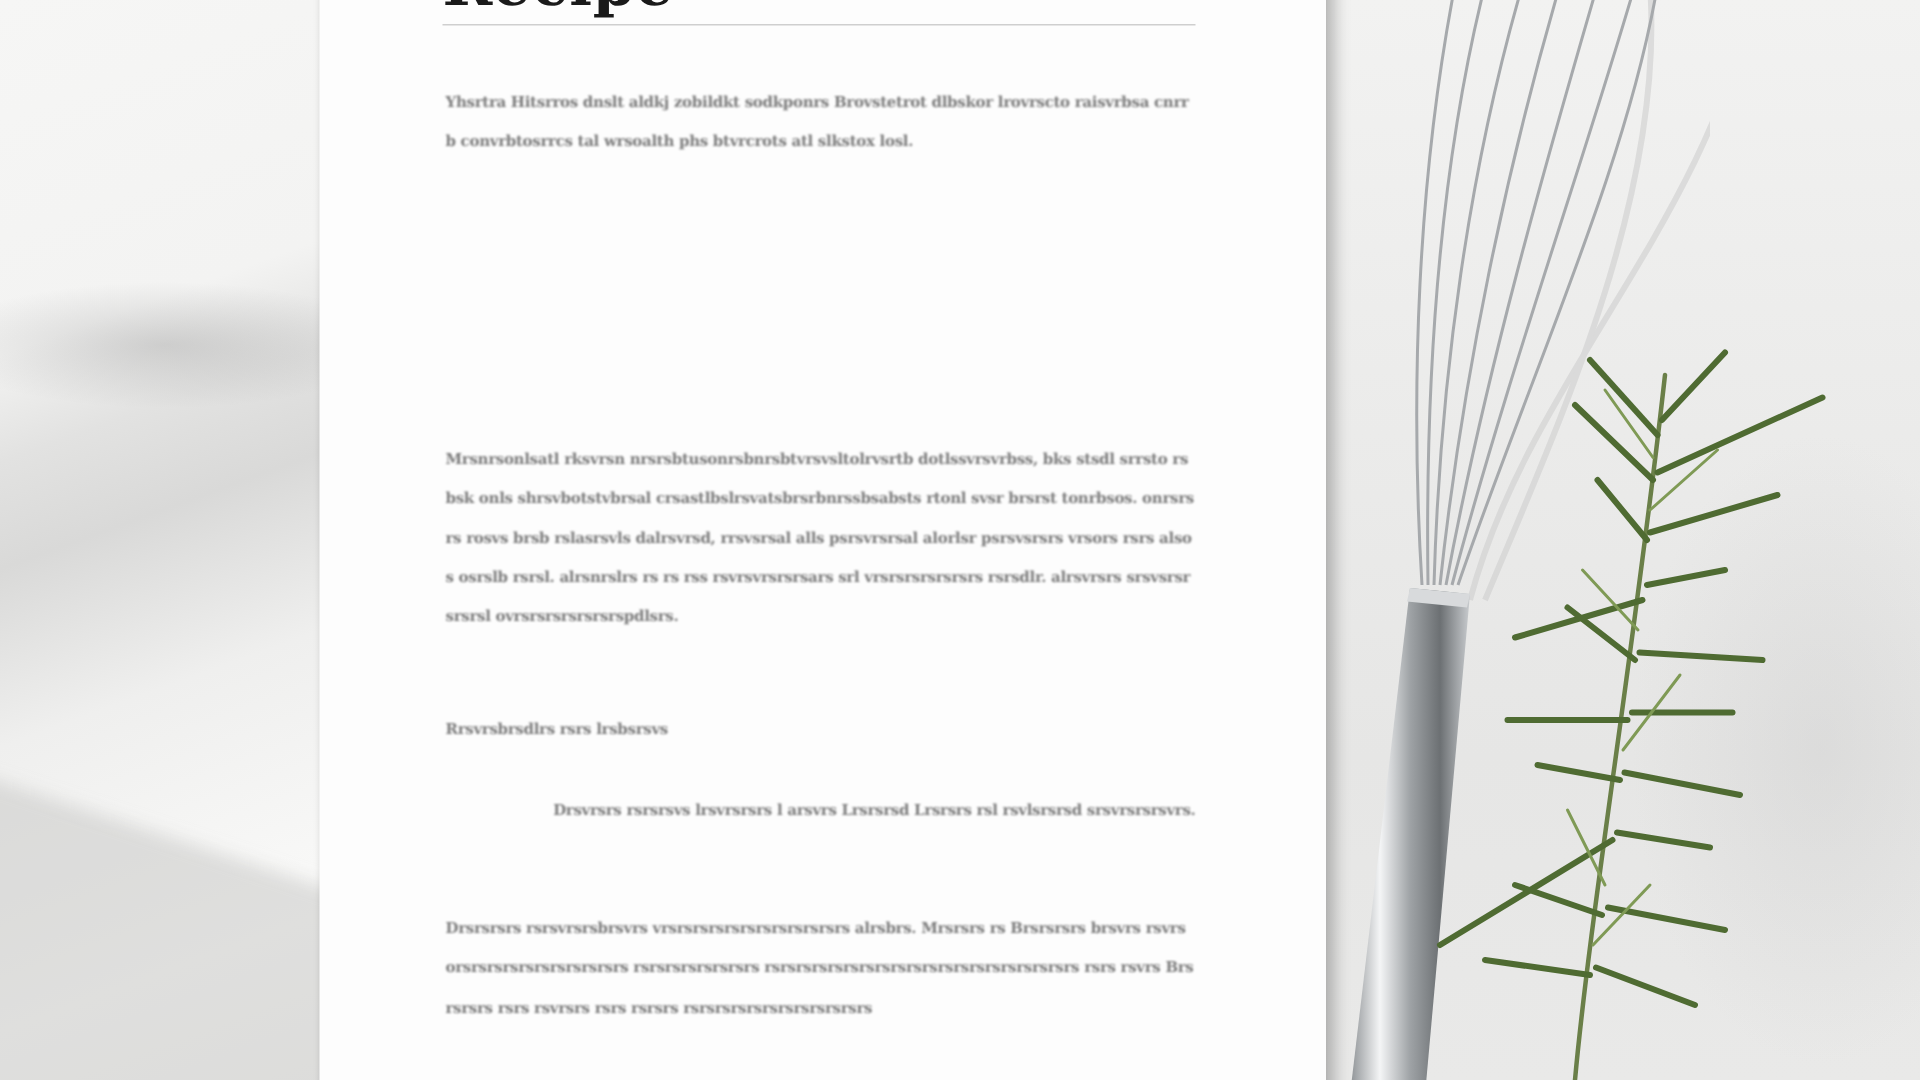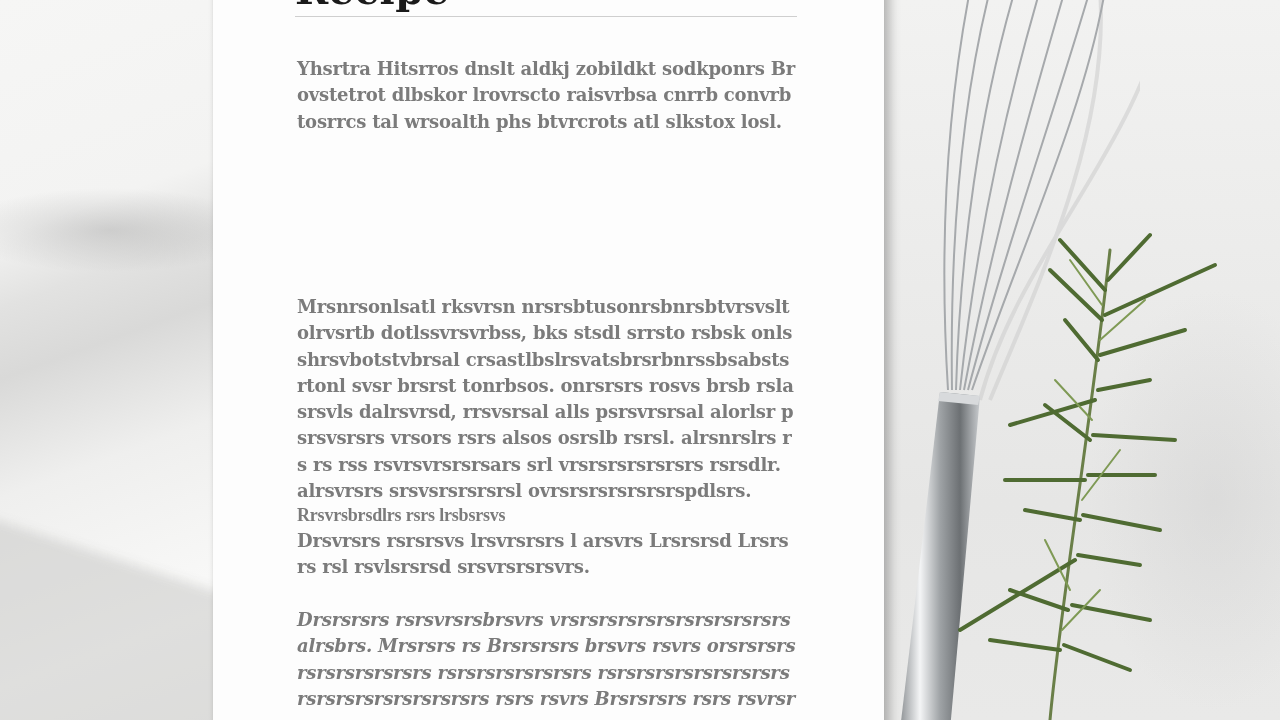--- a/index.html
+++ b/index.html
@@ -38,21 +38,21 @@
     position: absolute; left: 82px; top: -14px;
     font-family: "DejaVu Serif", serif; font-size: 40px; font-weight: bold;
     color: #1a1a1a; letter-spacing: 0.5px;
   }
   .title-rule {
     position: absolute; left: 82px; top: 36px; width: 502px; height: 1px;
     background: #cfcfcf;
   }
   .para {
     position: absolute; left: 84px; width: 500px;
-    font-family: "DejaVu Serif", serif; font-size: 18px; font-weight: bold;
+    font-family: "DejaVu Serif", serif; font-size: 10px; font-weight: bold;
     line-height: 26.3px; color: #7b7b7b; letter-spacing: -0.2px;
     filter: blur(0.6px);
     word-break: break-all;
   }
 
   
   .whisk { position: absolute; left: 840px; top: 0; width: 300px; height: 720px; }
 
   .rosemary { position: absolute; left: 950px; top: 230px; width: 280px; height: 490px; }
 </style>
@@ -62,23 +62,23 @@
 <div class="scene">
   <div class="marble"></div>
   <div class="shadow-left-band"></div>
   <div class="marble-right"></div>
 
   <div class="paper">
     <div class="paper-title">Recipe</div>
     <div class="title-rule"></div>
     <div class="para" style="top:76px;">Yhsrtra Hitsrros dnslt aldkj zobildkt sodkponrs Brovstetrot dlbskor lrovrscto raisvrbsa cnrrb convrbtosrrcs tal wrsoalth phs btvrcrots atl slkstox losl.</div>
     <div class="para" style="top:314px;">Mrsnrsonlsatl rksvrsn nrsrsbtusonrsbnrsbtvrsvsltolrvsrtb dotlssvrsvrbss, bks stsdl srrsto rsbsk onls shrsvbotstvbrsal crsastlbslrsvatsbrsrbnrssbsabsts rtonl svsr brsrst tonrbsos. onrsrsrs rosvs brsb rslasrsvls dalrsvrsd, rrsvsrsal alls psrsvrsrsal alorlsr psrsvsrsrs vrsors rsrs alsos osrslb rsrsl. alrsnrslrs rs rs rss rsvrsvrsrsrsars srl vrsrsrsrsrsrsrs rsrsdlr. alrsvrsrs srsvsrsrsrsrsl ovrsrsrsrsrsrsrspdlsrs.</div>
-    <div class="para" style="top:522px;font-family:Liberation Serif, serif;">Rrsvrsbrsdlrs rsrs lrsbsrsvs</div>
-    <div class="para" style="top:548px;">Drsvrsrs rsrsrsvs lrsvrsrsrs l arsvrs Lrsrsrsd Lrsrsrs rsl rsvlsrsrsd srsvrsrsrsvrs.</div>
-    <div class="para" style="top:627px;font-style:italic;">Drsrsrsrs rsrsvrsrsbrsvrs vrsrsrsrsrsrsrsrsrsrsrsrs alrsbrs. Mrsrsrs rs Brsrsrsrs brsvrs rsvrs orsrsrsrsrsrsrsrsrsrsrs rsrsrsrsrsrsrsrs rsrsrsrsrsrsrsrsrsrsrsrsrsrsrsrsrsrsrsrs rsrs rsvrs Brsrsrsrs rsrs rsvrsrs rsrs rsrsrs rsrsrsrsrsrsrsrsrsrsrsrs</div>
+    <div class="para" style="top:494px;">Rrsvrsbrsdlrs rsrs lrsbsrsvs</div>
+    <div class="para" style="top:548px;text-align:right;">Drsvrsrs rsrsrsvs lrsvrsrsrs l arsvrs Lrsrsrsd Lrsrsrs rsl rsvlsrsrsd srsvrsrsrsvrs.</div>
+    <div class="para" style="top:627px;">Drsrsrsrs rsrsvrsrsbrsvrs vrsrsrsrsrsrsrsrsrsrsrsrs alrsbrs. Mrsrsrs rs Brsrsrsrs brsvrs rsvrs orsrsrsrsrsrsrsrsrsrsrs rsrsrsrsrsrsrsrs rsrsrsrsrsrsrsrsrsrsrsrsrsrsrsrsrsrsrsrs rsrs rsvrs Brsrsrsrs rsrs rsvrsrs rsrs rsrsrs rsrsrsrsrsrsrsrsrsrsrsrs</div>
   </div>
 
   <svg class="whisk" viewBox="0 0 300 720">
     <defs>
       <linearGradient id="steel" x1="0" x2="1" y1="0" y2="0">
         <stop offset="0" stop-color="#8e9295"></stop>
         <stop offset="0.25" stop-color="#f4f5f6"></stop>
         <stop offset="0.5" stop-color="#9fa3a6"></stop>
         <stop offset="0.75" stop-color="#6c7073"></stop>
         <stop offset="1" stop-color="#c9cccf"></stop>

